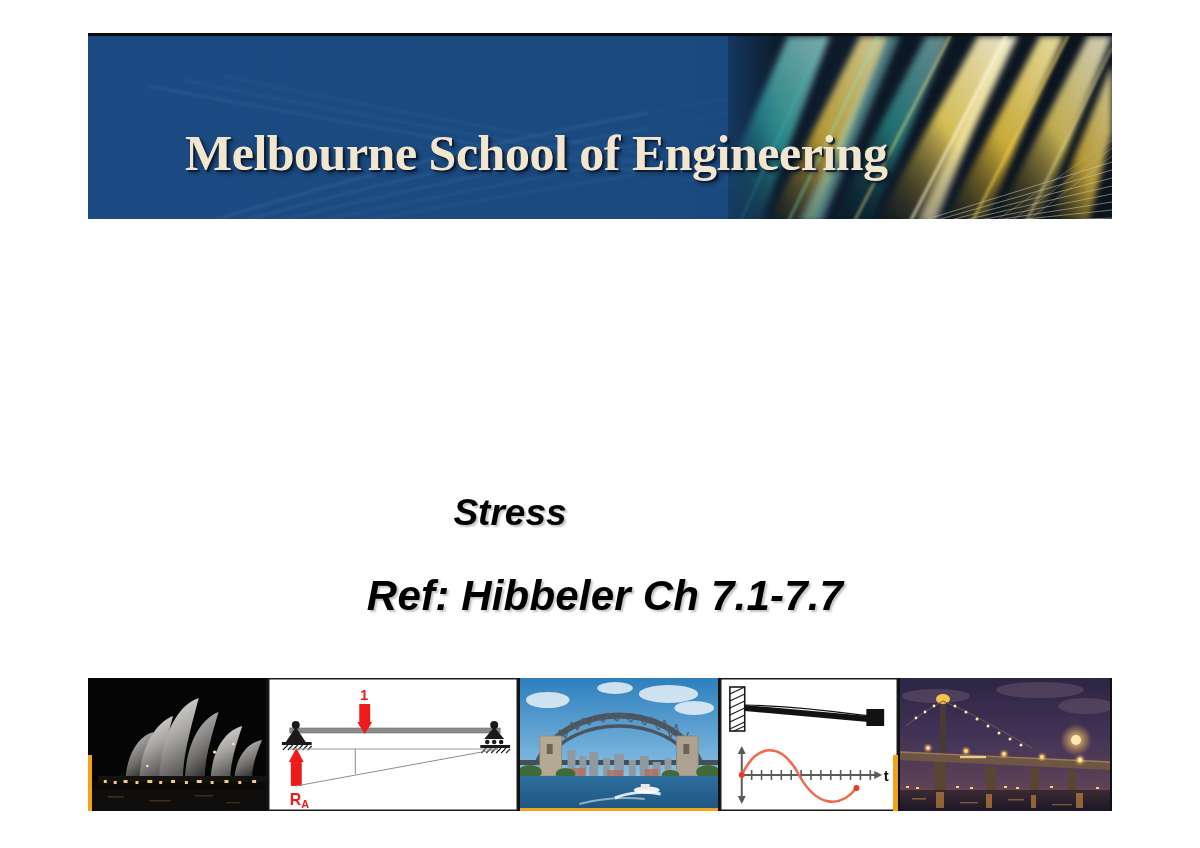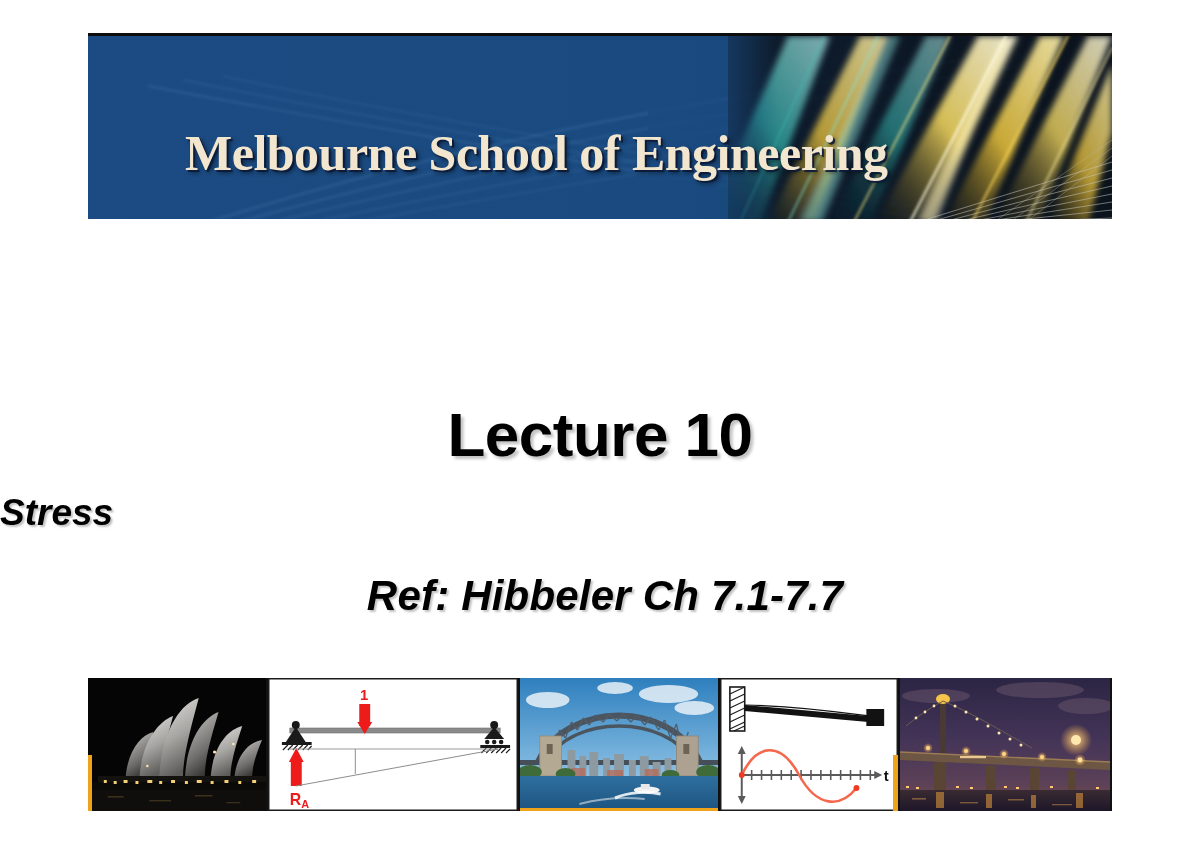--- a/index.html
+++ b/index.html
@@ -80,23 +80,24 @@
     text-align: center;
     font-size: 62px;
     font-weight: bold;
     color: #000000;
     letter-spacing: -0.5px;
     text-shadow: 3px 3px 3px rgba(155,155,155,0.6);
   }
 
   .lecture-subtitle {
     position: absolute;
-    left: 0;
+    left: 8px;
     top: 492px;
     width: 1004px;
+    text-align: center;
     font-size: 37px;
     font-weight: bold;
     font-style: italic;
     color: #000000;
     text-shadow: 2px 2px 2px rgba(155,155,155,0.6);
   }
 
   .lecture-reference {
     position: absolute;
     left: 5px;
@@ -267,21 +268,20 @@
         <line x1="938" y1="186" x2="1024" y2="120"></line>
       </g>
 
       <rect x="560" y="0" width="130" height="186" fill="url(#fadeLeft)" opacity="0.85"></rect>
     </svg>
 
     <div class="banner-title">Melbourne School of Engineering</div>
   </div>
 
 
-  <div class="lecture-title">Lecture 10</div>
 
   <div class="lecture-subtitle">Stress</div>
 
   <div class="lecture-reference">Ref: Hibbeler Ch 7.1-7.7</div>
 
   <div class="strip">
 
     <div class="strip-panel panel-opera">
       <svg class="panel-svg" viewBox="0 0 180 133" preserveAspectRatio="none">
         <defs>

